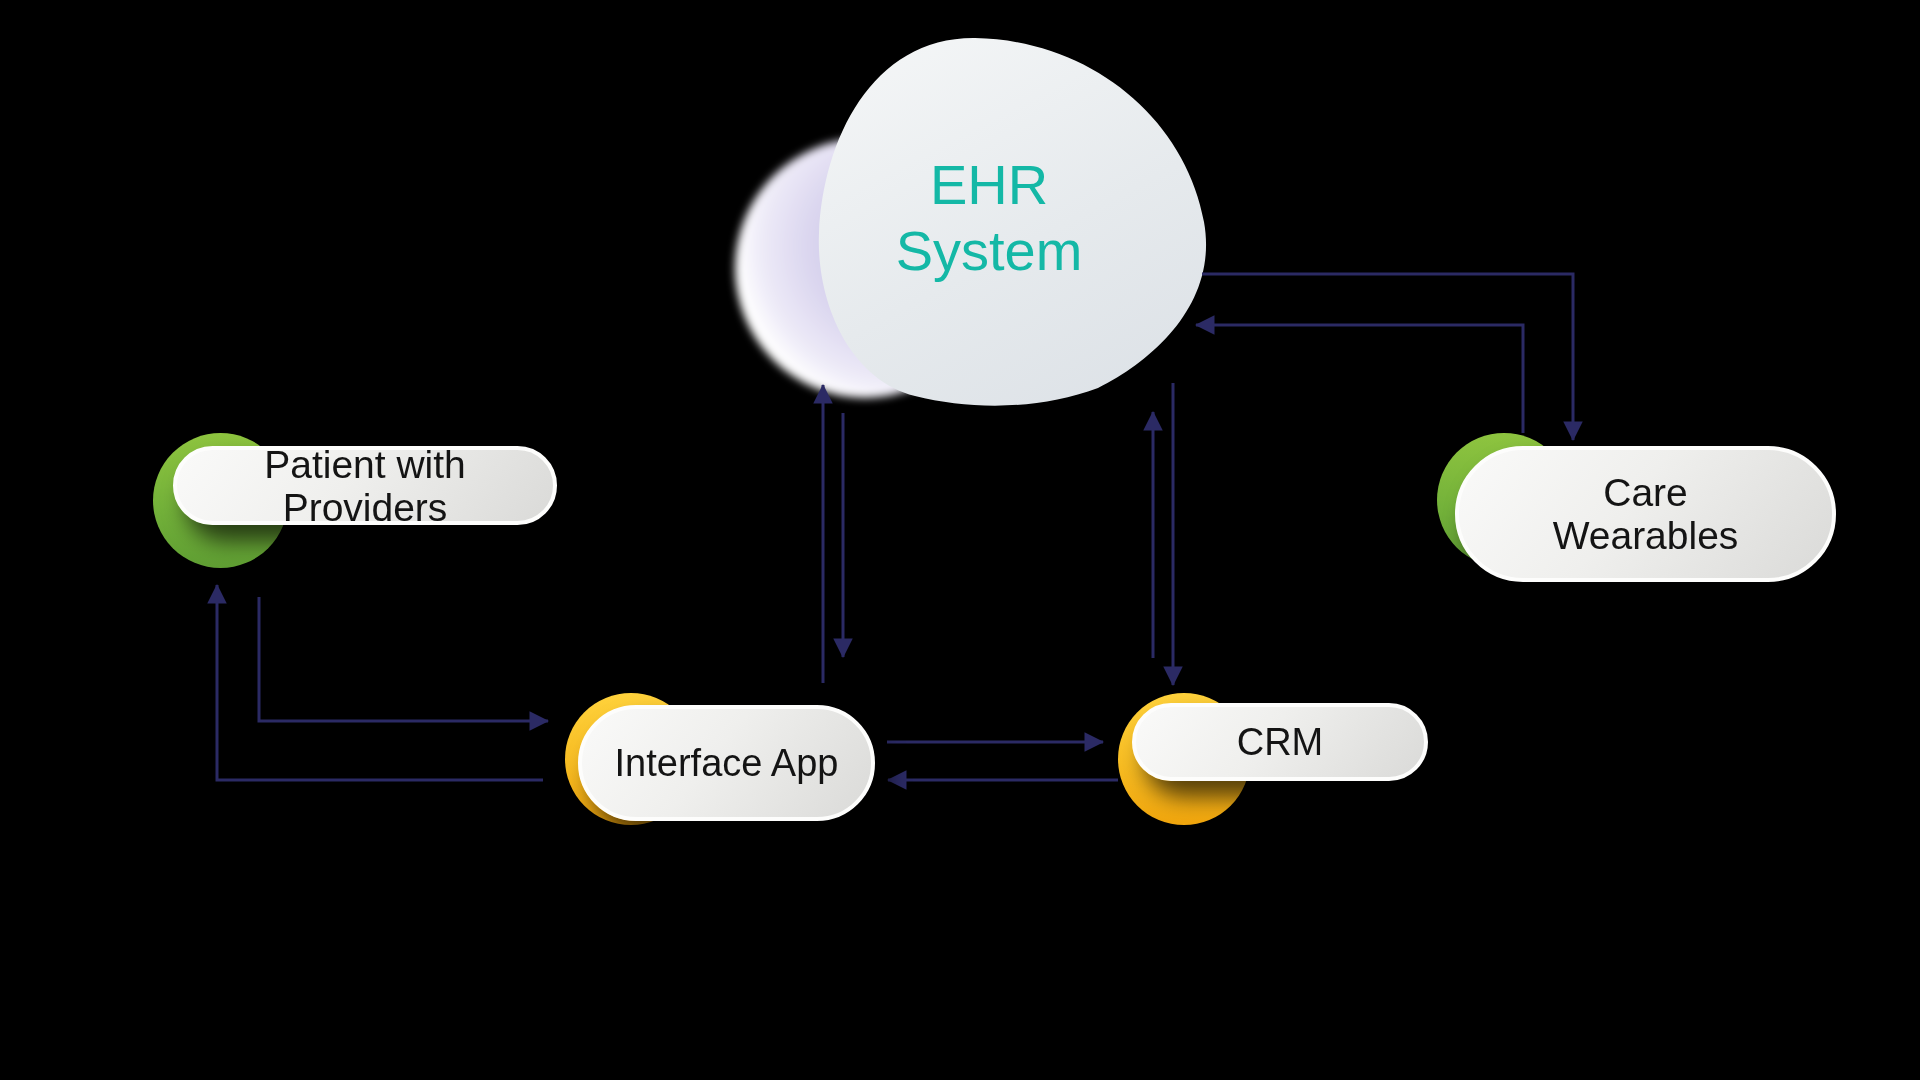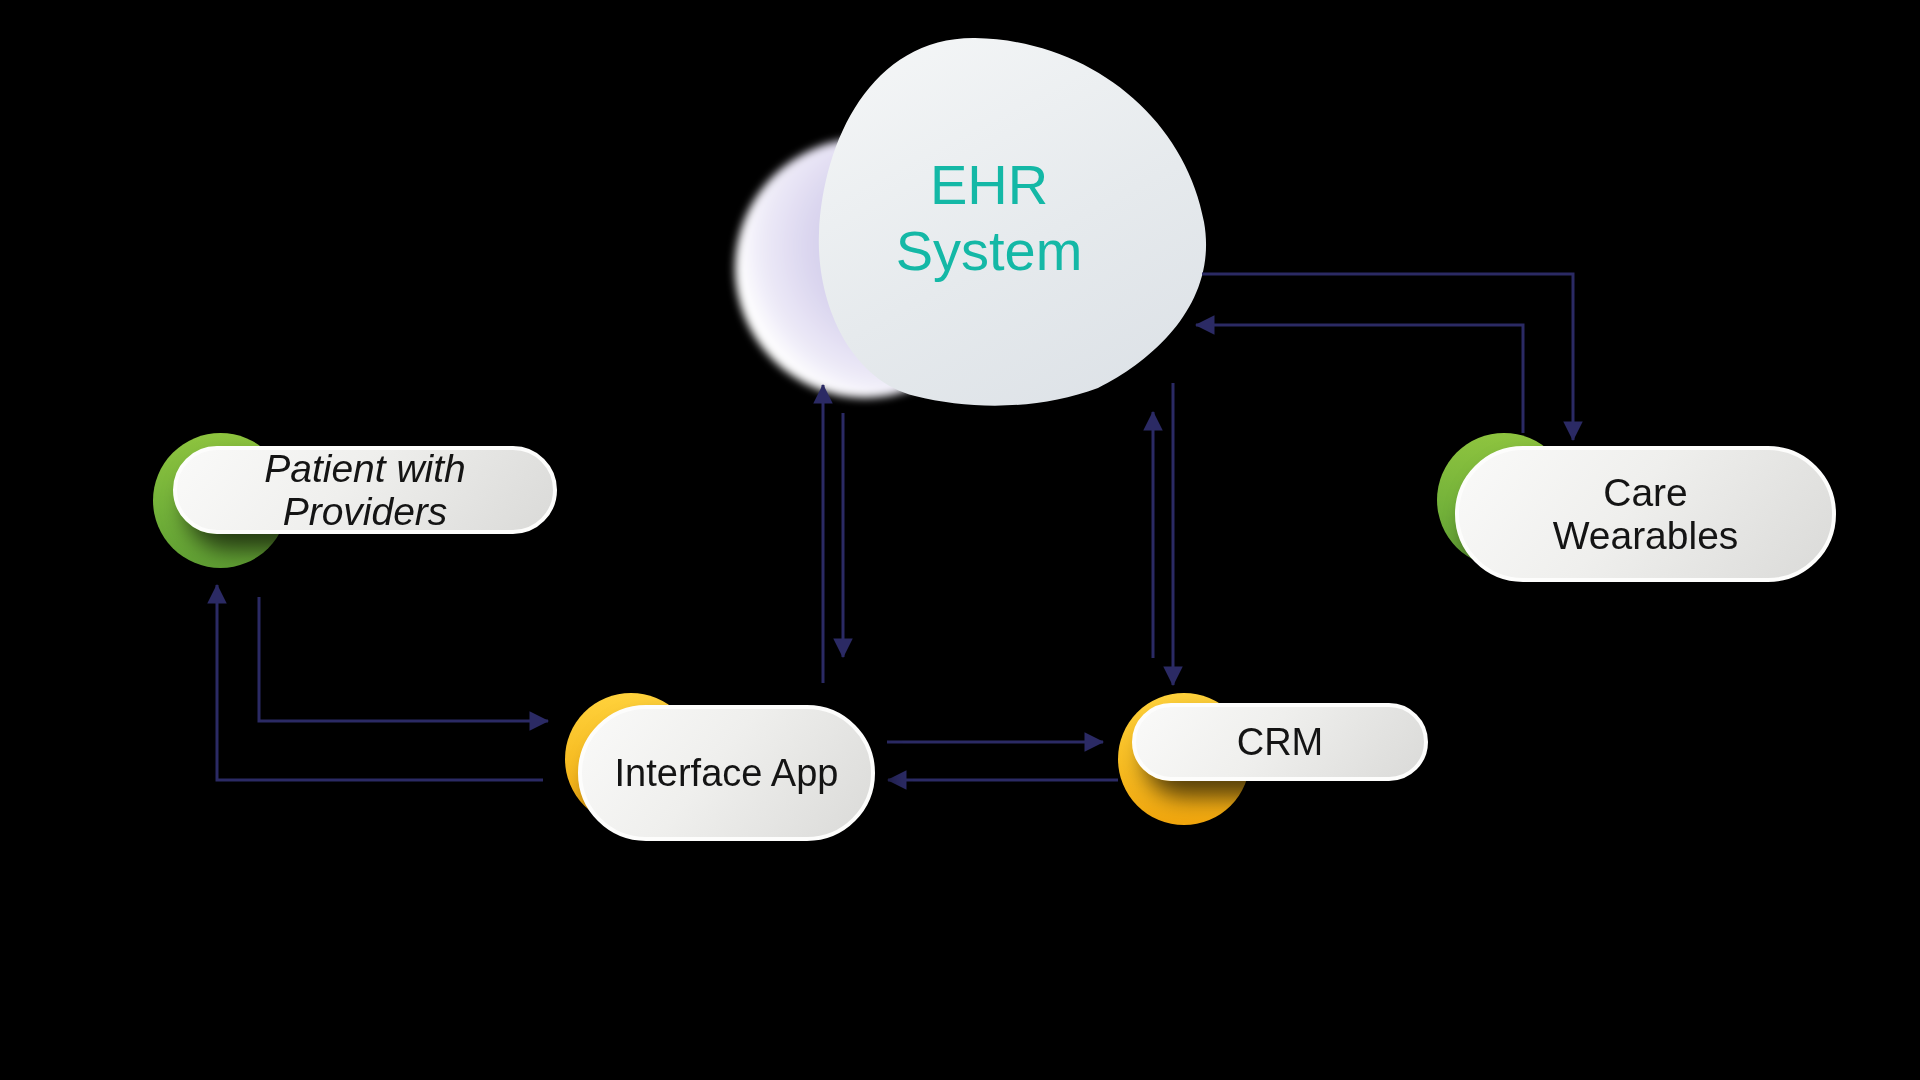--- a/index.html
+++ b/index.html
@@ -127,37 +127,37 @@
       <path class="arrow" marker-end="url(#ah)" d="M887 742 L1103 742"></path>
       <path class="arrow" marker-end="url(#ah)" d="M1118 780 L888 780"></path>
     </g>
   </svg>
 
   <div class="cloud-label">
     <div class="line">EHR</div>
     <div class="line">System</div>
   </div>
 
-  <div class="pill accent-green" style="left:173px; top:446px; width:384px; height:88px;font-style:italic;">
+  <div class="pill accent-green" style="left:173px; top:446px; width:384px; height:79px;">
     <div class="crescent" style="width:135px; height:135px; left:-20px; top:-13px;"></div>
     <div class="face">
       <div class="line">Patient with</div>
       <div class="line">Providers</div>
     </div>
   </div>
 
   <div class="pill accent-green" style="left:1455px; top:446px; width:381px; height:136px;">
     <div class="crescent" style="width:134px; height:134px; left:-18px; top:-13px;"></div>
     <div class="face">
       <div class="line">Care</div>
       <div class="line">Wearables</div>
     </div>
   </div>
 
-  <div class="pill accent-gold single" style="left:578px; top:705px; width:297px; height:136px;">
+  <div class="pill accent-gold single" style="left:578px; top:705px; width:297px; height:116px;">
     <div class="crescent" style="width:132px; height:132px; left:-13px; top:-12px;"></div>
     <div class="face">
       <div class="line">Interface App</div>
     </div>
   </div>
 
   <div class="pill accent-gold single" style="left:1132px; top:703px; width:296px; height:78px;">
     <div class="crescent" style="width:132px; height:132px; left:-14px; top:-10px;"></div>
     <div class="face">
       <div class="line">CRM</div>

